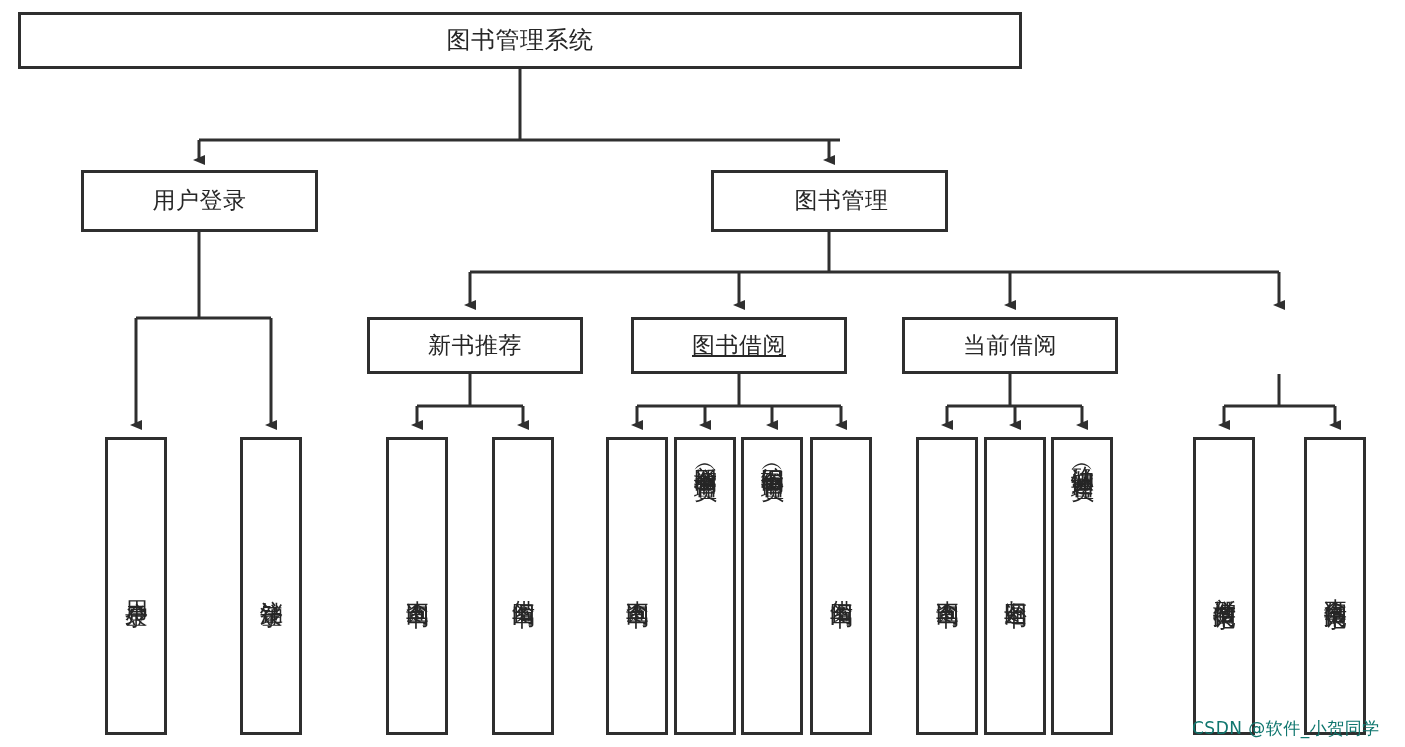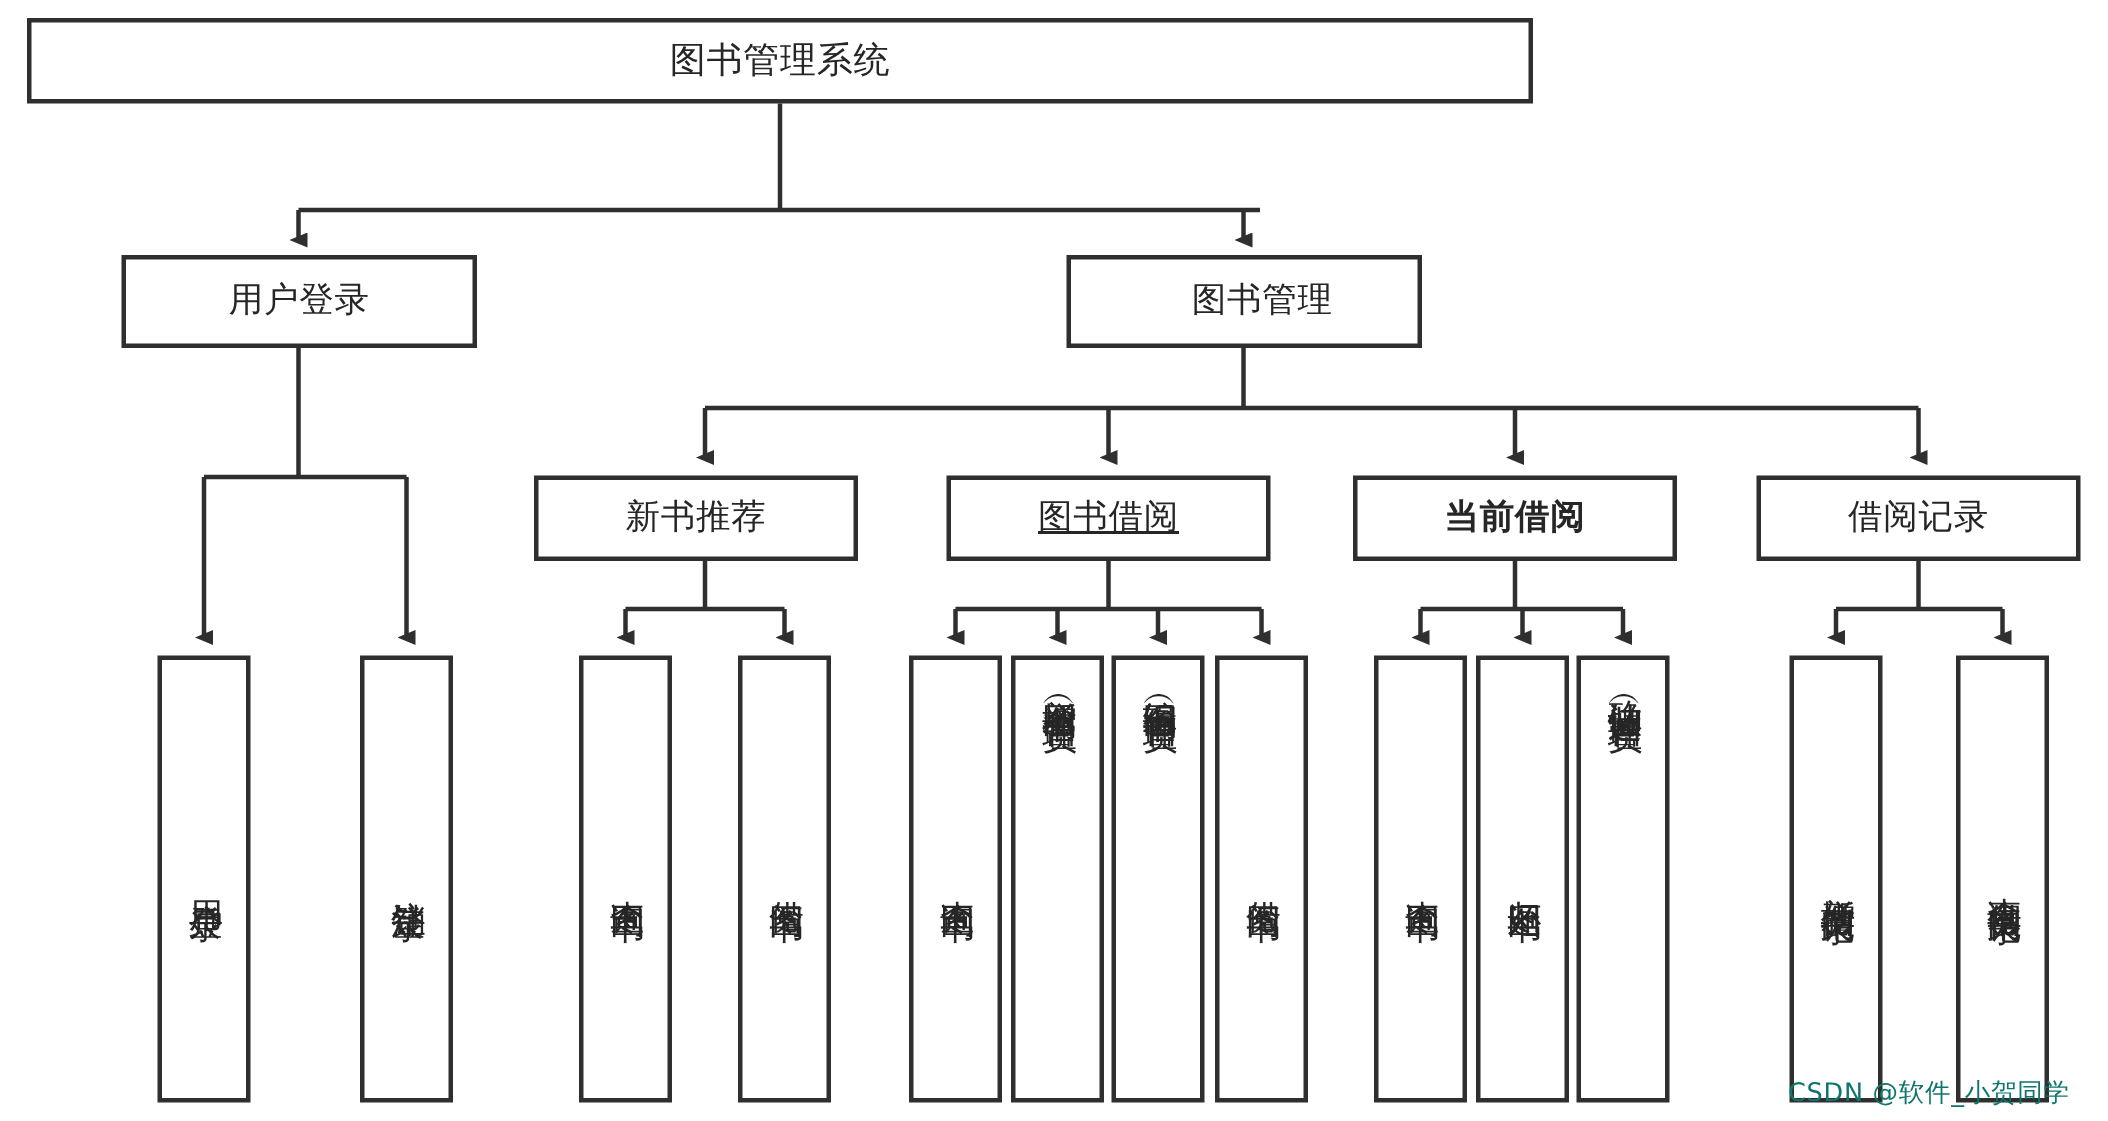--- a/index.html
+++ b/index.html
@@ -137,31 +137,28 @@
     <span class="label">图书管理系统</span>
   </div>
 
   <div class="node horiz" style="left:81px; top:170px; width:237px; height:62px;">
     <span class="label">用户登录</span>
   </div>
   <div class="node horiz" style="left:711px; top:170px; width:237px; height:62px;padding-left:24px;">
     <span class="label">图书管理</span>
   </div>
 
-  <div class="node horiz" style="left:356px; top:317px; width:216px; height:57px;">
+  <div class="node horiz" style="left:367px; top:317px; width:216px; height:57px;">
     <span class="label">新书推荐</span>
   </div>
   <div class="node horiz" style="left:631px; top:317px; width:216px; height:57px;text-decoration:underline;">
     <span class="label">图书借阅</span>
   </div>
-  <div class="node horiz" style="left:902px; top:317px; width:216px; height:57px;font-weight:bold;">
+  <div class="node horiz" style="left:902px; top:317px; width:216px; height:57px;">
     <span class="label">当前借阅</span>
-  </div>
-  <div class="node horiz" style="left:1171px; top:317px; width:216px; height:57px;">
-    <span class="label">借阅记录</span>
   </div>
 
   <div class="node vert mid" style="left:105px; top:437px; width:62px; height:298px;">
     <span class="label">用户登录</span>
   </div>
   <div class="node vert mid" style="left:240px; top:437px; width:62px; height:298px;">
     <span class="label">注销登录</span>
   </div>
 
   <div class="node vert mid" style="left:386px; top:437px; width:62px; height:298px;">

